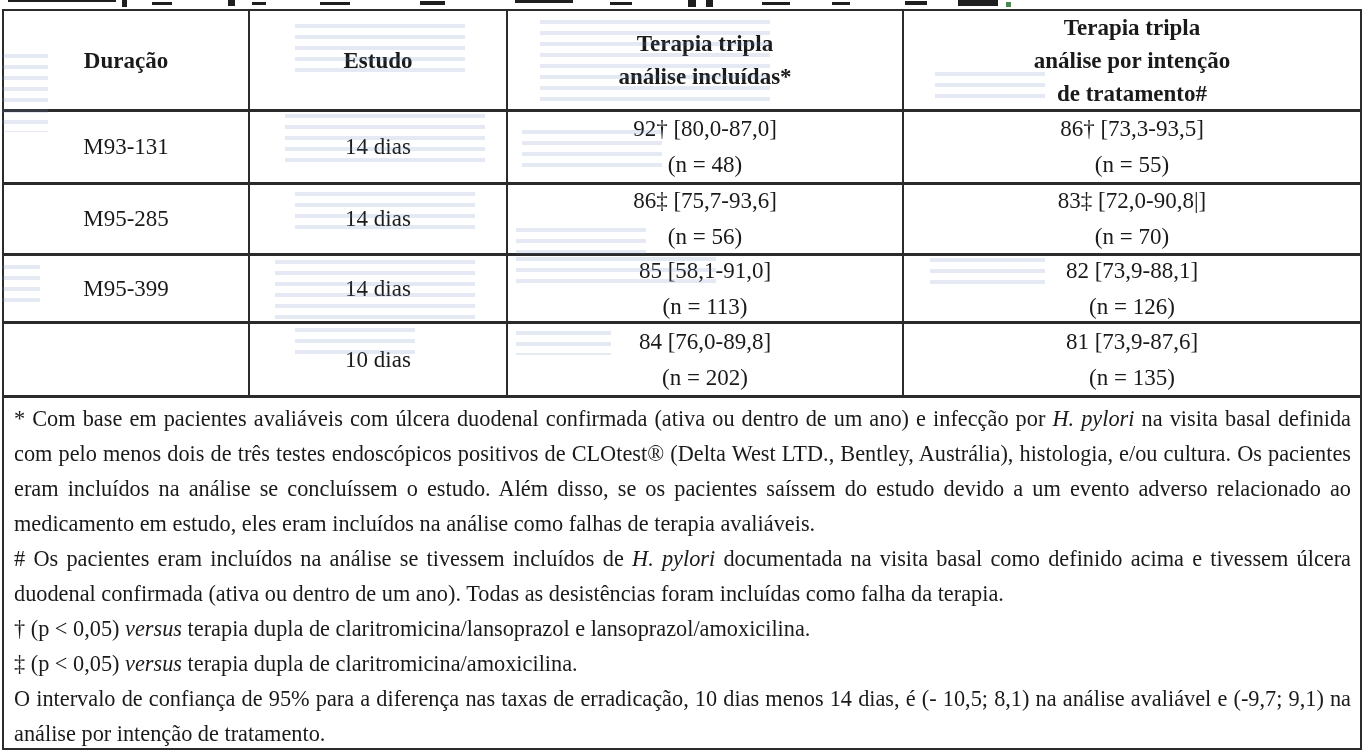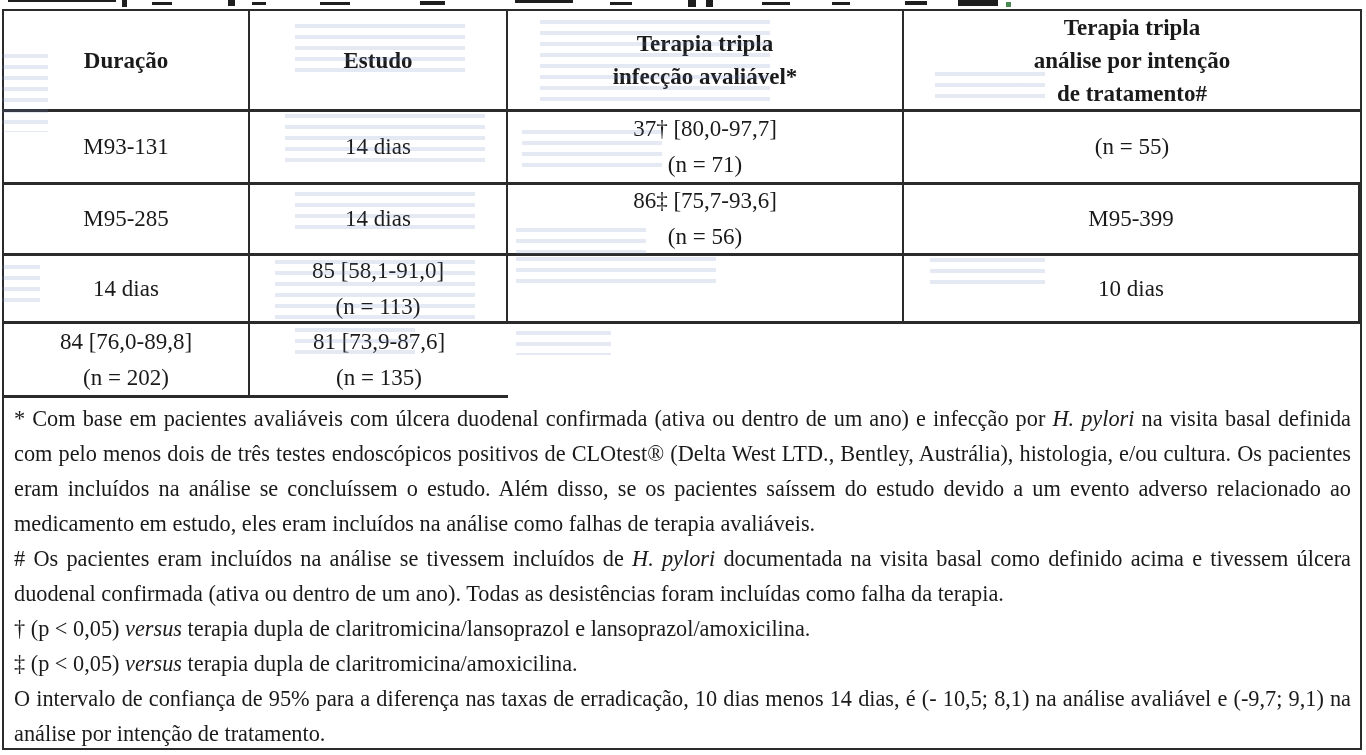--- a/index.html
+++ b/index.html
@@ -62,50 +62,59 @@
   <div class="grid">
 
     <div class="cell hdr vline hline">
       <div>Duração</div>
     </div>
     <div class="cell hdr vline hline">
       <div>Estudo</div>
     </div>
     <div class="cell hdr vline hline">
       <div>Terapia tripla</div>
-      <div>infecção avaliável*</div>
+      <div>análise incluídas*</div>
     </div>
     <div class="cell hdr hline">
       <div>Terapia tripla</div>
       <div>análise por intenção</div>
       <div>de tratamento#</div>
     </div>
 
     <div class="cell vline hline">M93-131</div>
     <div class="cell vline hline">14 dias</div>
     <div class="cell vline hline">
-      <div>37† [80,0-97,7]</div>
-      <div>(n = 71)</div>
+      <div>92† [80,0-87,0]</div>
+      <div>(n = 48)</div>
     </div>
     <div class="cell hline">
+      <div>86† [73,3-93,5]</div>
       <div>(n = 55)</div>
     </div>
 
     <div class="cell vline hline">M95-285</div>
     <div class="cell vline hline">14 dias</div>
     <div class="cell vline hline">
       <div>86‡ [75,7-93,6]</div>
       <div>(n = 56)</div>
     </div>
+    <div class="cell hline">
+      <div>83‡ [72,0-90,8|]</div>
+      <div>(n = 70)</div>
+    </div>
 
     <div class="cell vline hline">M95-399</div>
     <div class="cell vline hline">14 dias</div>
     <div class="cell vline hline">
       <div>85 [58,1-91,0]</div>
       <div>(n = 113)</div>
+    </div>
+    <div class="cell hline">
+      <div>82 [73,9-88,1]</div>
+      <div>(n = 126)</div>
     </div>
 
     <div class="cell vline hline"></div>
     <div class="cell vline hline">10 dias</div>
     <div class="cell vline hline">
       <div>84 [76,0-89,8]</div>
       <div>(n = 202)</div>
     </div>
     <div class="cell hline">
       <div>81 [73,9-87,6]</div>

